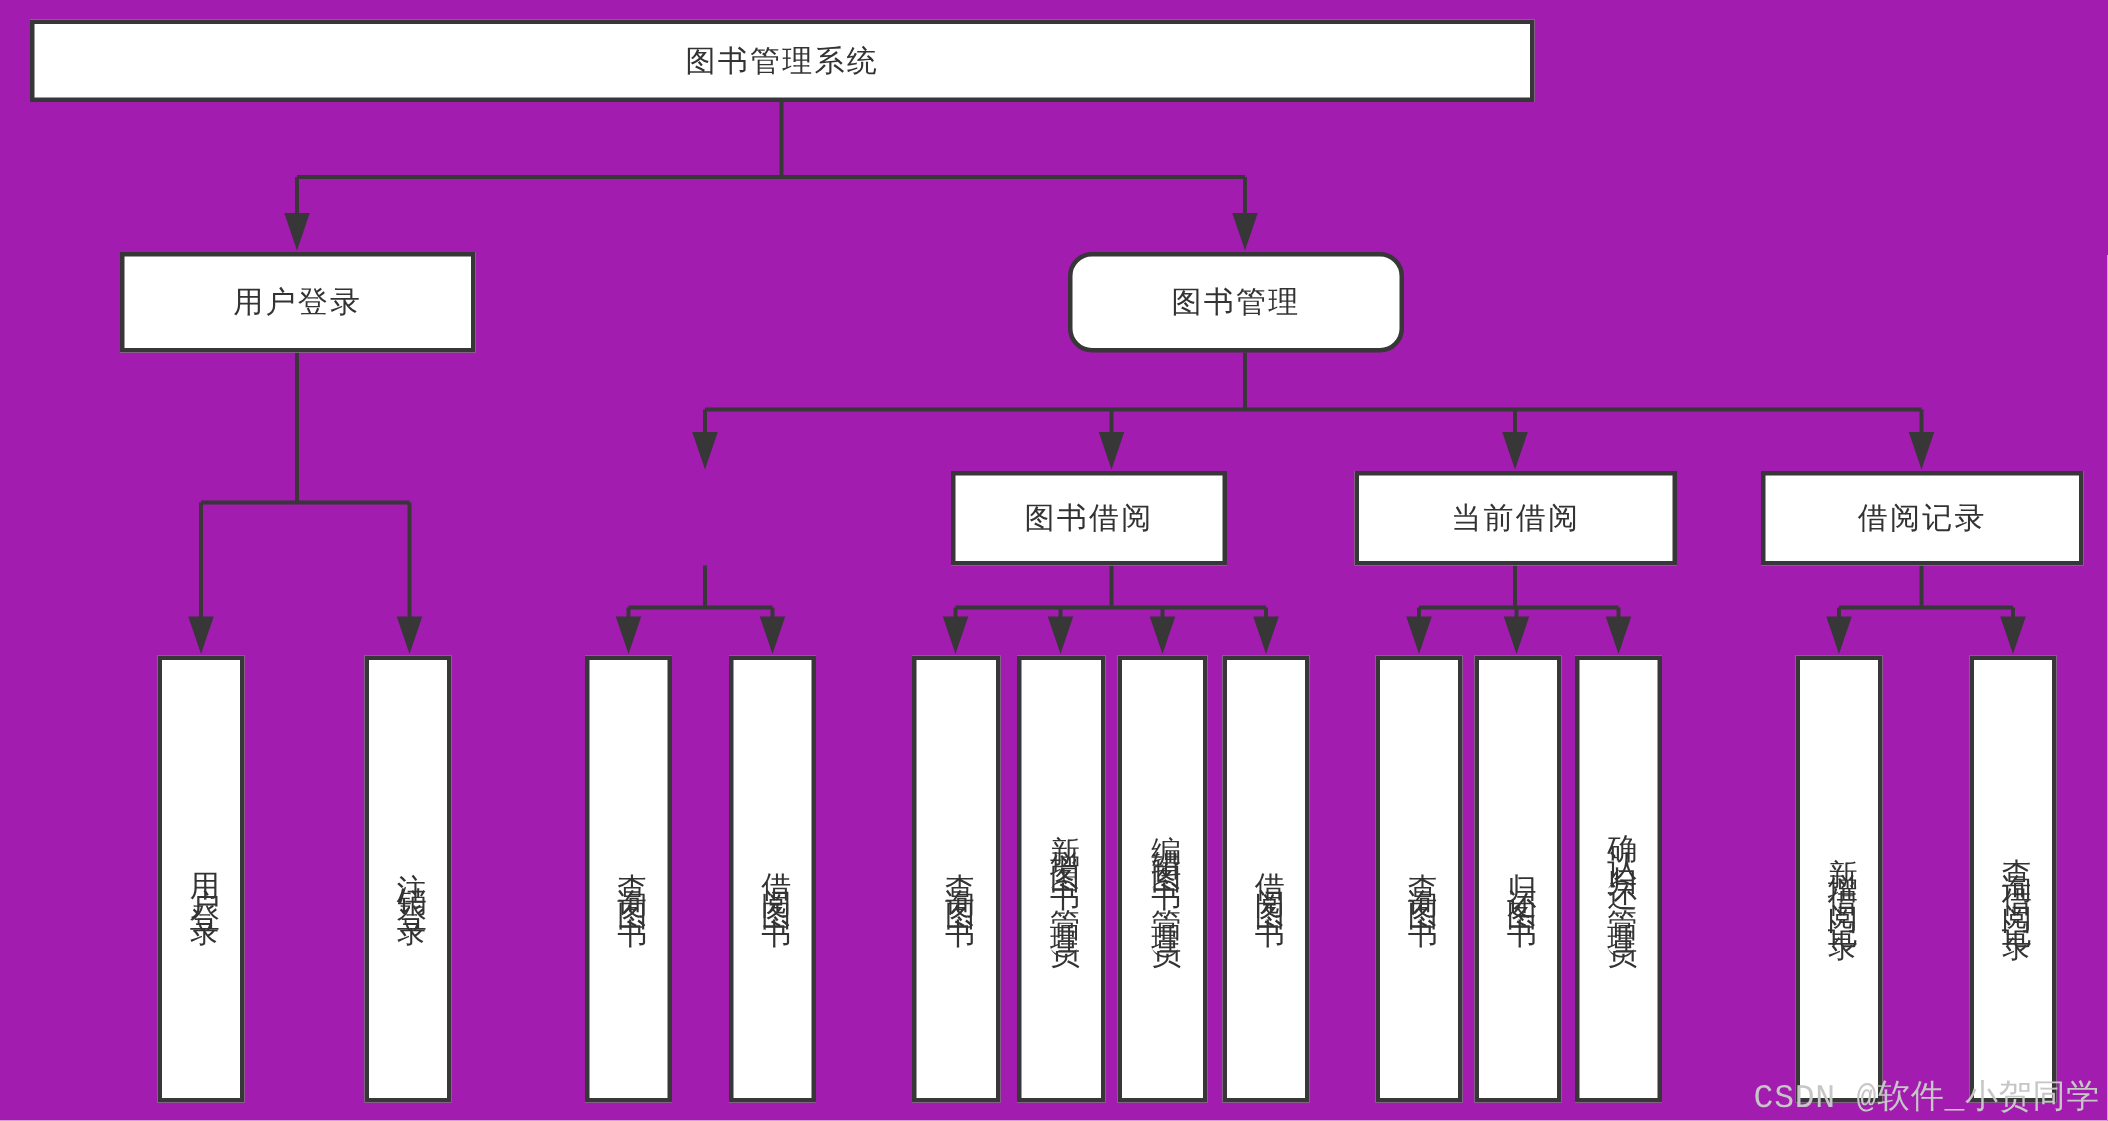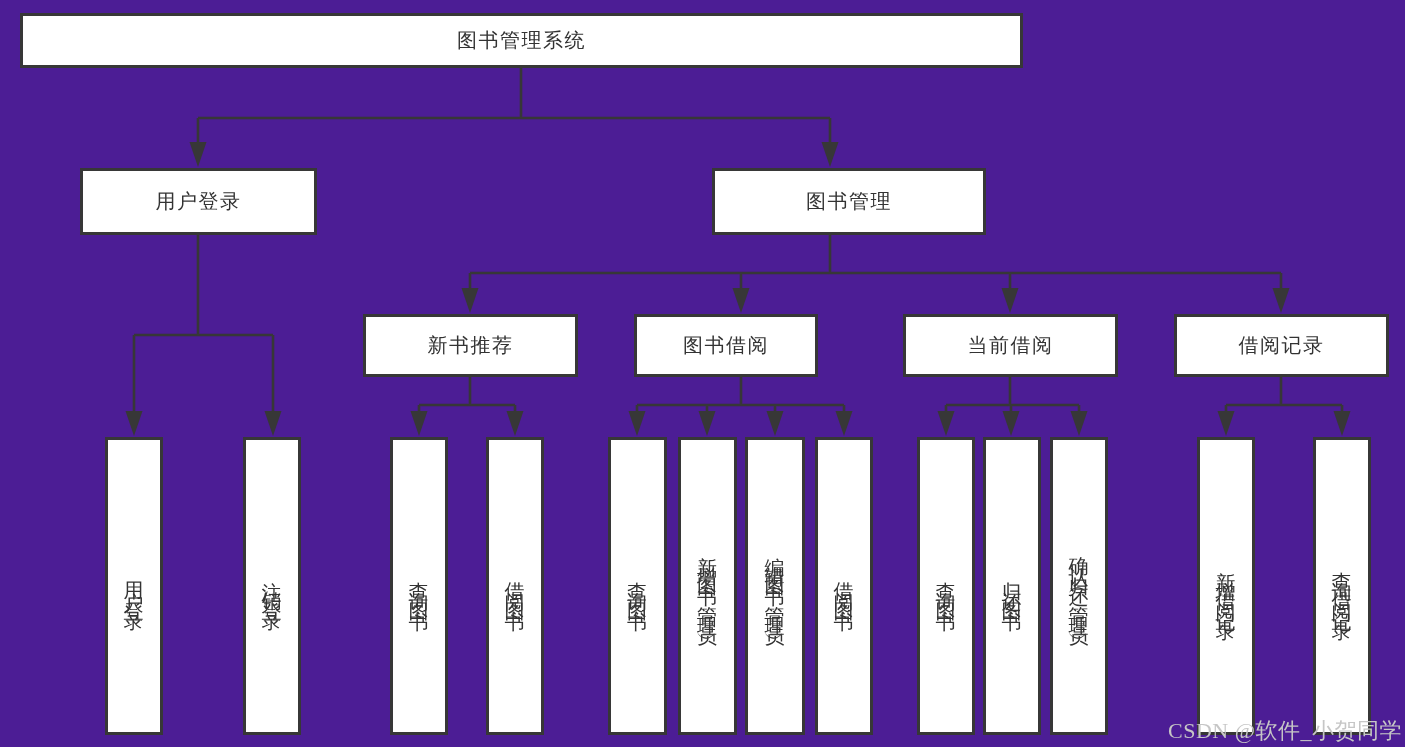--- a/index.html
+++ b/index.html
@@ -1,23 +1,23 @@
 <!DOCTYPE html>
 <html><head>
 <meta charset="utf-8">
 <style>
   * { margin: 0; padding: 0; box-sizing: border-box; }
   html, body { background: #ffffff; }
   .canvas {
     position: relative;
     width: 1405px;
     height: 747px;
-    background: #4c1d95;
+    background: #a21caf;
     overflow: hidden;
-    font-family: Liberation Serif, serif;
+    font-family: Liberation Mono, monospace;
     color: #333333;
   }
   .connector-layer {
     position: absolute;
     left: 0; top: 0;
     width: 1405px; height: 747px;
     z-index: 1;
   }
   .connector-layer path {
     fill: none;
@@ -111,27 +111,24 @@
     <polygon points="1333.5,411 1350.5,411 1342,436"></polygon>
   </svg>
 
   <div class="node" style="left:20px; top:13px; width:1003px; height:55px;">
     <span class="hlabel">图书管理系统</span>
   </div>
 
   <div class="node" style="left:80px; top:168px; width:237px; height:67px;">
     <span class="hlabel">用户登录</span>
   </div>
-  <div class="node" style="left:712px; top:168px; width:274px; height:67px;">
+  <div class="node" style="left:712px; top:168px; width:224px; height:67px;border-radius:16px;">
     <span class="hlabel">图书管理</span>
   </div>
 
-  <div class="node" style="left:363px; top:314px; width:215px; height:63px;">
-    <span class="hlabel">新书推荐</span>
-  </div>
   <div class="node" style="left:634px; top:314px; width:184px; height:63px;">
     <span class="hlabel">图书借阅</span>
   </div>
   <div class="node" style="left:903px; top:314px; width:215px; height:63px;">
     <span class="hlabel">当前借阅</span>
   </div>
   <div class="node" style="left:1174px; top:314px; width:215px; height:63px;">
     <span class="hlabel">借阅记录</span>
   </div>
 

